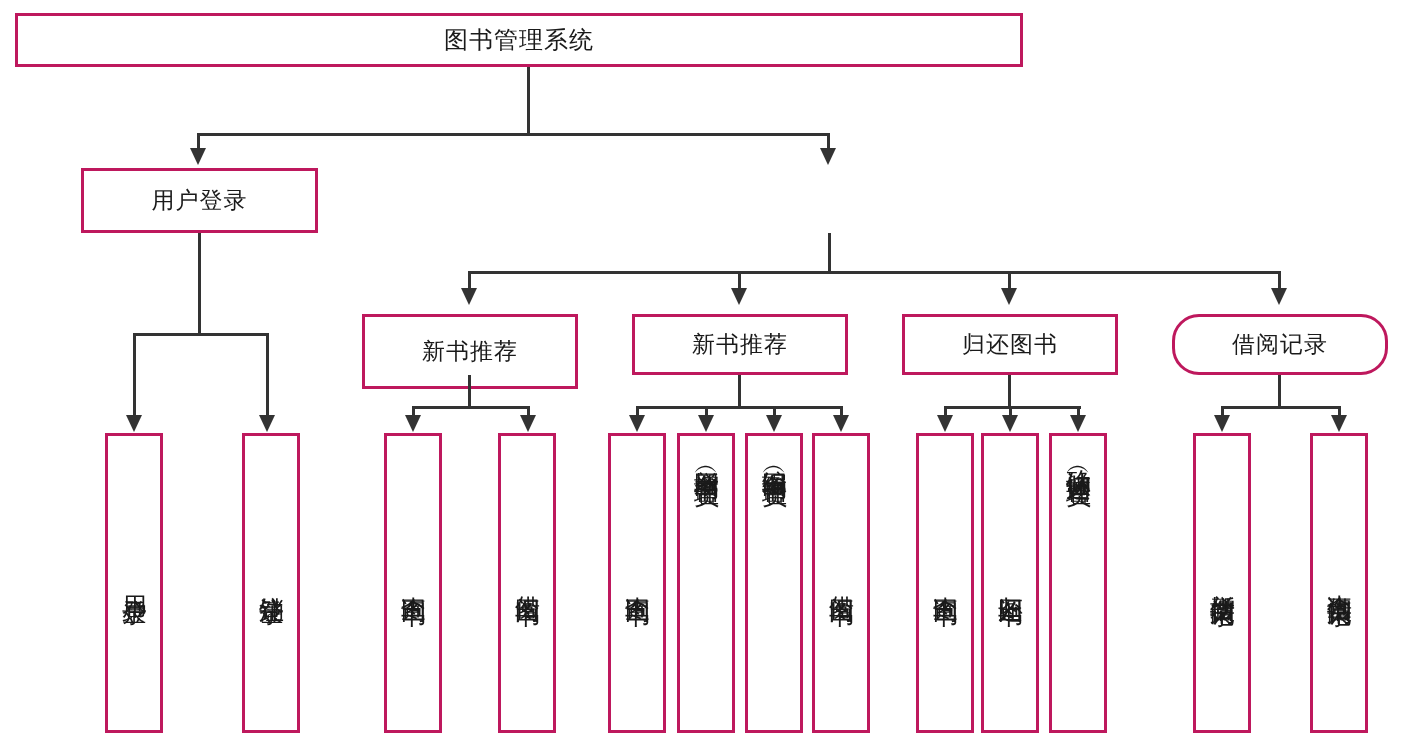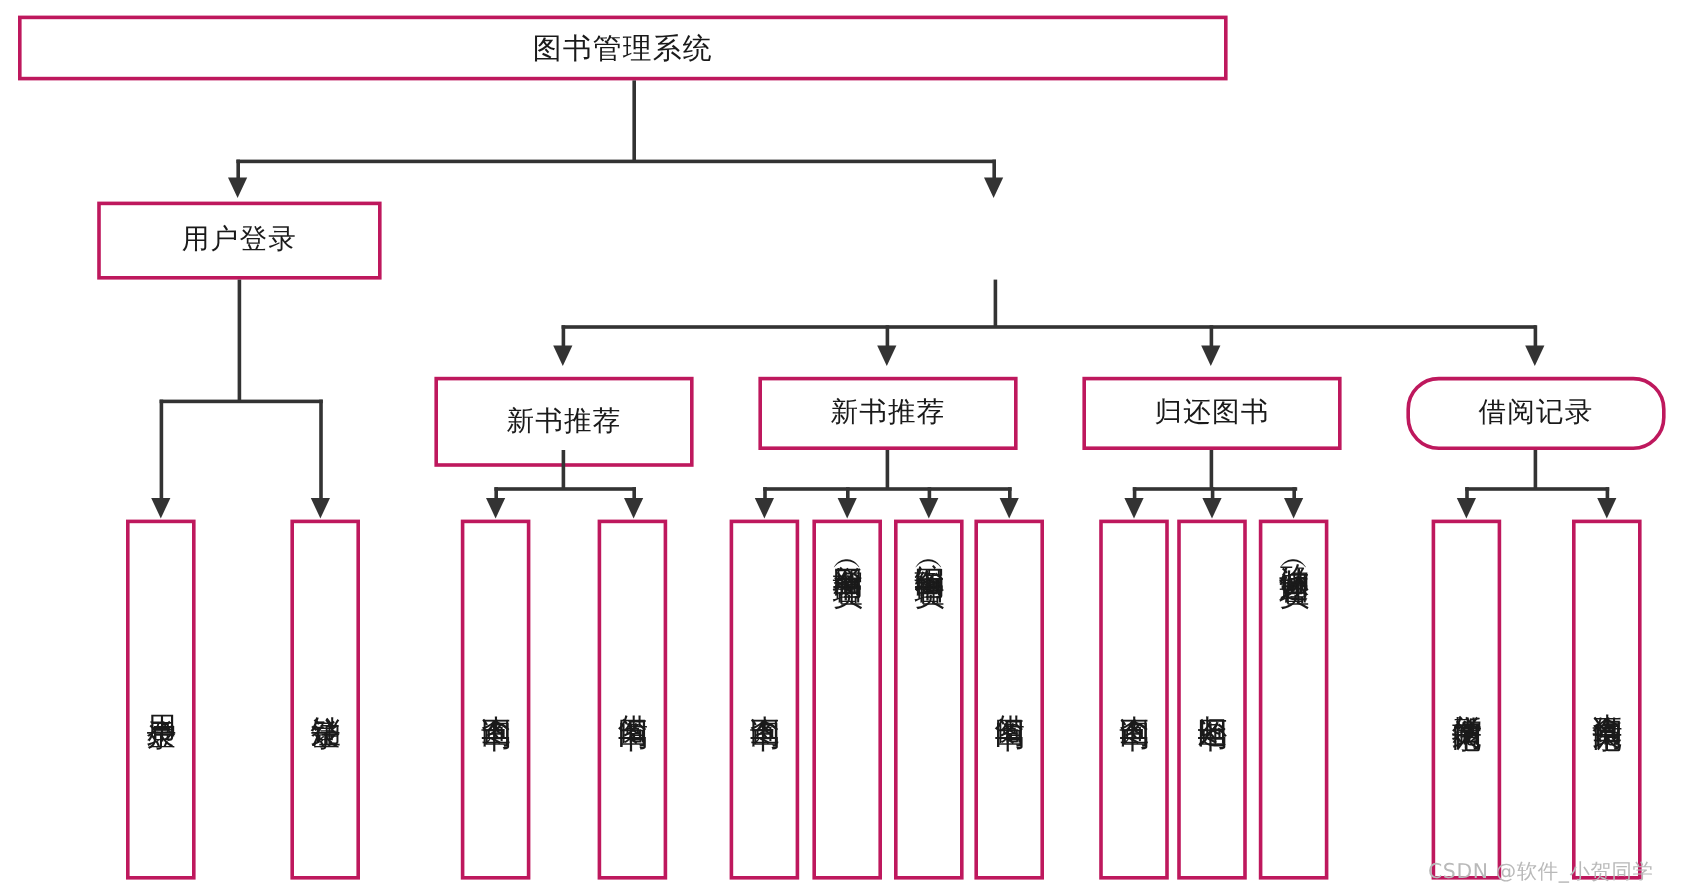--- a/index.html
+++ b/index.html
@@ -199,15 +199,14 @@
     <span class="lbl">确认归还（管理员）</span>
   </div>
 
   <div class="node v-node center" style="left:1193px;top:433px;width:58px;height:300px;">
     <span class="lbl">新增借阅记录</span>
   </div>
   <div class="node v-node center" style="left:1310px;top:433px;width:58px;height:300px;">
     <span class="lbl">查询借阅记录</span>
   </div>
 
-  <div class="watermark" style="left:1190px;top:715px;">CSDN @软件_小贺同学</div>
 
 </div>
 
 </body></html>

